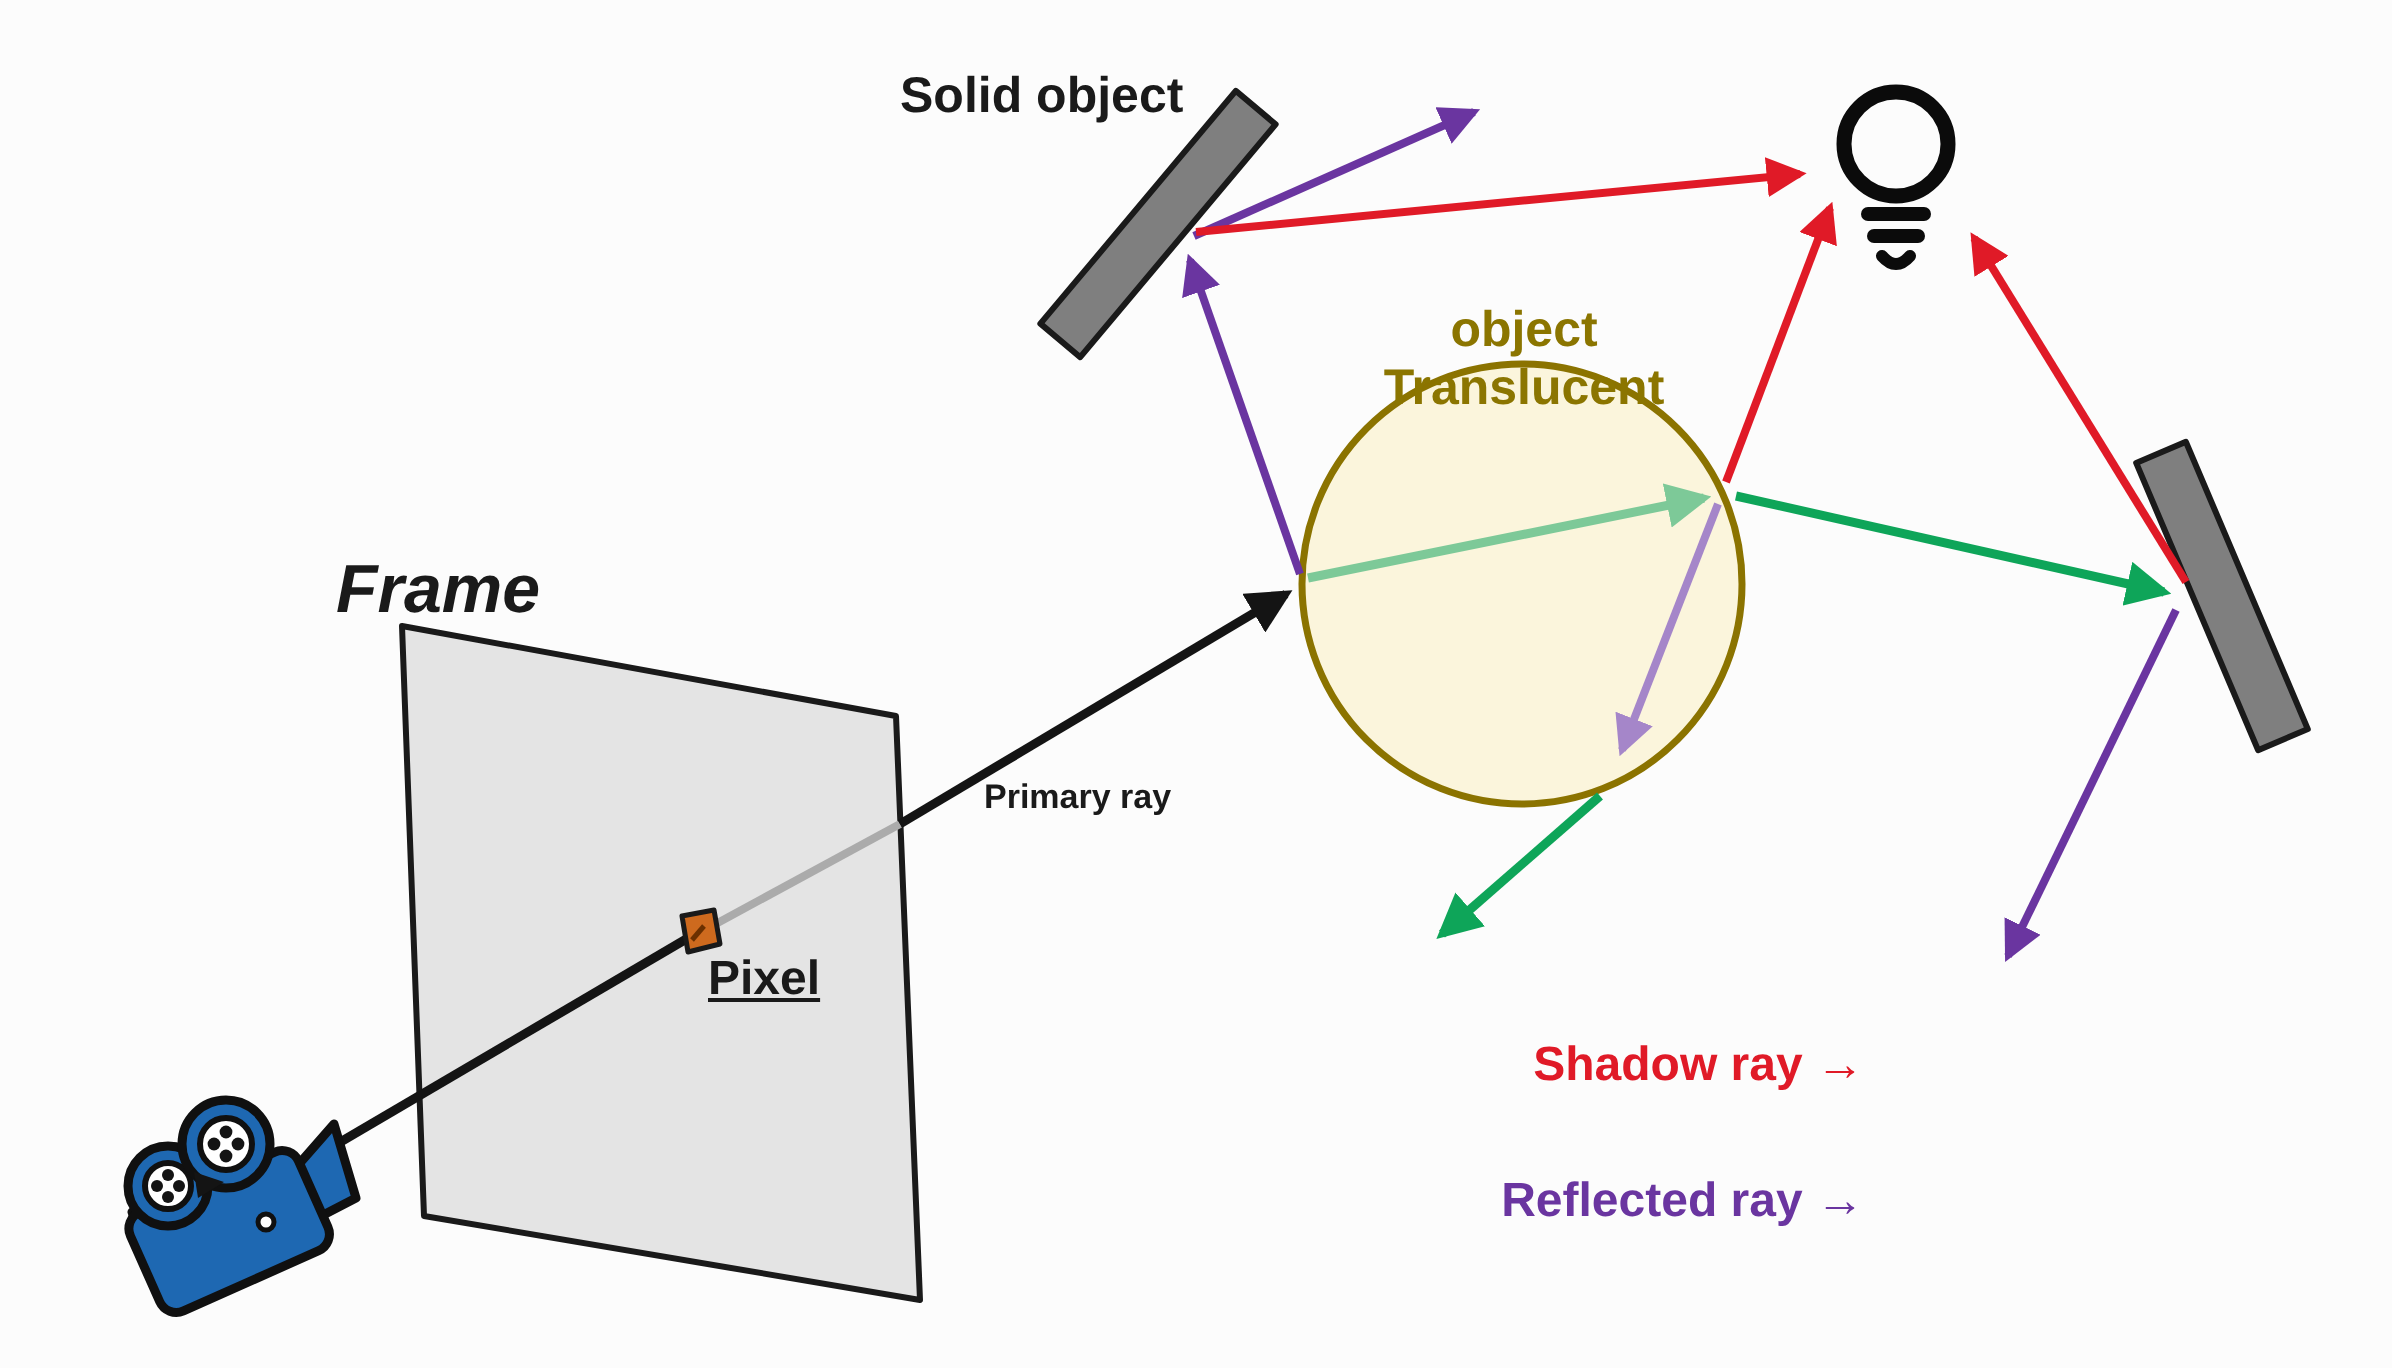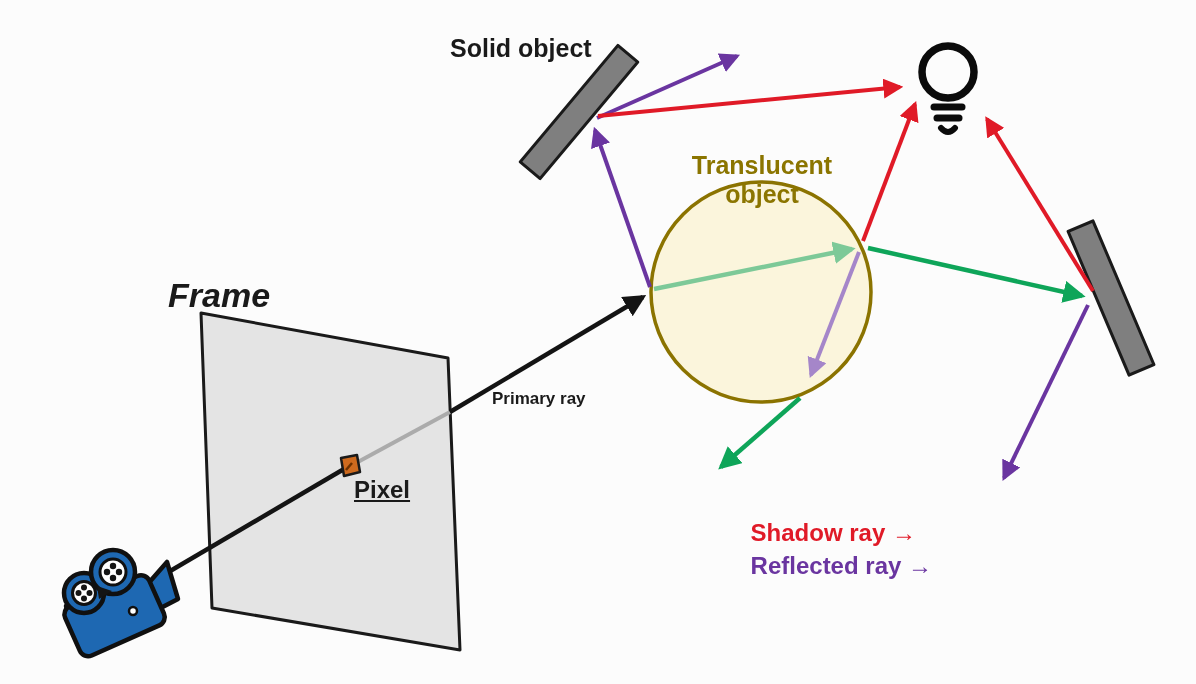--- a/index.html
+++ b/index.html
@@ -15,25 +15,25 @@
   }
   .lbl-frame{left:168px;top:276px;font-size:34px;font-style:italic;}
   .lbl-pixel{left:354px;top:476px;font-size:24px;text-decoration:underline;}
   .lbl-primary{left:492px;top:389px;font-size:17px;}
   .lbl-solid{left:450px;top:34px;font-size:25px;}
   .lbl-translucent{
     left:686px;top:151px;width:152px;text-align:center;
     font-size:25px;line-height:29px;color:var(--translucent-label,#8B7500);
   }
   .legend{
-    position:absolute;right:264px;top:516px;
+    position:absolute;right:264px;top:516px;text-align:right;
     font-size:24px;font-weight:700;line-height:33px;
   }
   .legend-shadow{color:var(--shadow-ray,#E01A27);}
-  .legend-reflected{color:var(--reflected-ray,#6A35A0);}
+  .legend-reflected{color:var(--reflected-ray,#6A35A0);margin-top:35px;}
   .legend-refracted{color:var(--refracted-ray,#0EA559);}
 
   
   .s-black{stroke:#141414;} .f-black{fill:#141414;}
   .s-gray{stroke:var(--ray-gray,#ABABAB);}
   .s-red{stroke:var(--shadow-ray,#E01A27);}       .f-red{fill:var(--shadow-ray,#E01A27);}
   .s-purple{stroke:var(--reflected-ray,#6A35A0);} .f-purple{fill:var(--reflected-ray,#6A35A0);}
   .s-purplel{stroke:var(--inner-reflected-ray,#A586C9);} .f-purplel{fill:var(--inner-reflected-ray,#A586C9);}
   .s-green{stroke:var(--refracted-ray,#0EA559);}  .f-green{fill:var(--refracted-ray,#0EA559);}
   .s-greenl{stroke:var(--inner-refracted-ray,#7DC998);} .f-greenl{fill:var(--inner-refracted-ray,#7DC998);}
@@ -133,20 +133,20 @@
     <polygon class="f-black" points="97,586 112,591 99,599"></polygon>
     <circle cx="133" cy="611" r="4" fill="#ffffff" stroke="#101010" stroke-width="2.5"></circle>
   </g>
 </svg>
 
 <div class="lbl lbl-frame">Frame</div>
 <div class="lbl lbl-pixel">Pixel</div>
 <div class="lbl lbl-primary">Primary ray</div>
 <div class="lbl lbl-solid">Solid object</div>
 <div class="lbl lbl-translucent">
+  <div>object</div>
   <div>Translucent</div>
-  <div>object</div>
 </div>
 
 <div class="legend">
   <div class="legend-shadow">Shadow ray →</div>
   <div class="legend-reflected">Reflected ray →</div>
 </div>
 
 </body></html>

